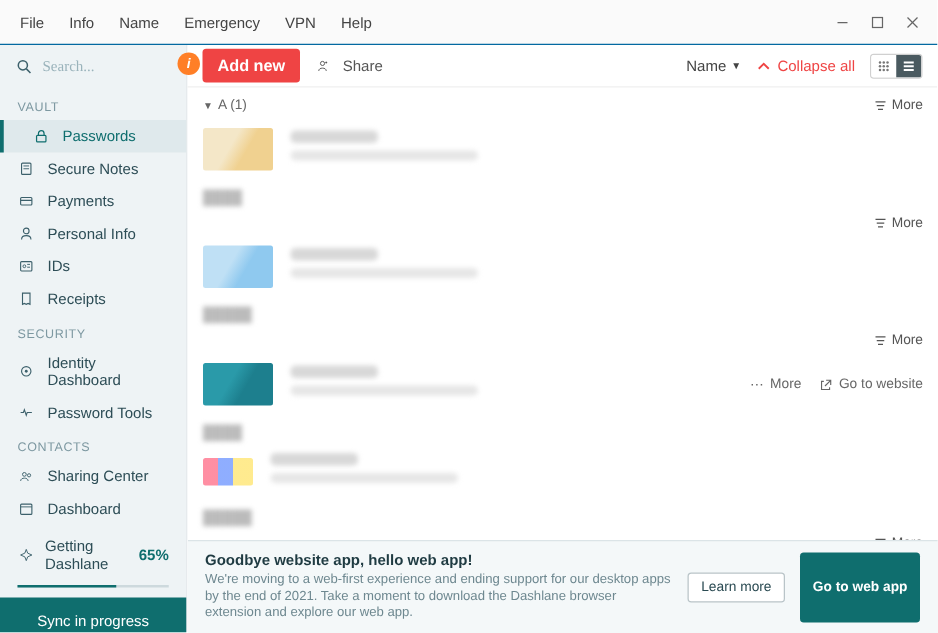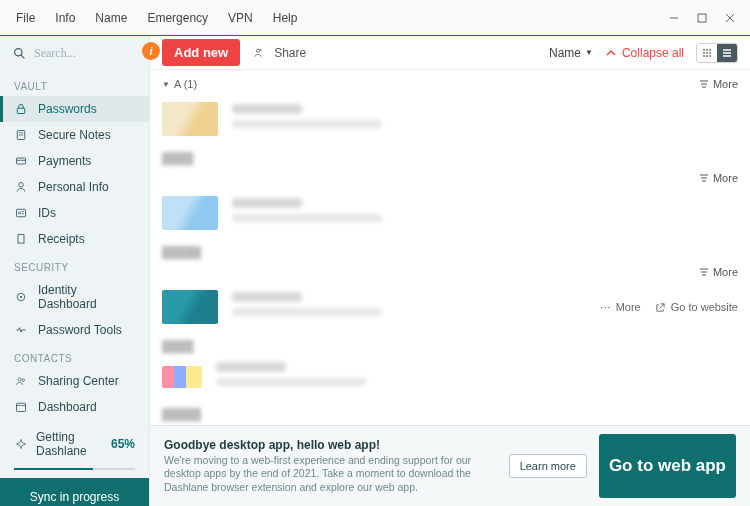--- a/index.html
+++ b/index.html
@@ -14,21 +14,21 @@
 
 .main { flex: 1; display: flex; overflow: hidden; }
 
 
 .sidebar { width: 150px; background: #eef3f5; display: flex; flex-direction: column; border-right: 1px solid #e3e8ea; }
 .search-row { display: flex; align-items: center; padding: 10px 12px; color: #8aa4ac; gap: 8px; }
 .search-input { border: none; background: transparent; outline: none; flex: 1; color: #404040; font-size: 12px; font-family: Liberation Serif, serif; }
 .search-input::placeholder { color: #9ab3bb; }
 .section-label { padding: 10px 14px 4px; color: #7d98a1; font-size: 10px; letter-spacing: 0.5px; }
 .nav-item { display: flex; align-items: center; gap: 10px; padding: 6px 14px; color: #2d4d56; cursor: pointer; }
-.nav-item.active { background: #dfe9ec; border-left: 3px solid #0f6e6e; padding-left: 11px; color: #0f6e6e; }
+.nav-item.active { background: #dfe9ec; border-left: 3px solid #0f6e6e; padding-left: 23px; color: #0f6e6e; }
 .nav-icon { width: 14px; height: 14px; display: flex; align-items: center; justify-content: center; color: #3c606b; flex-shrink: 0; }
 .nav-item.active .nav-icon { color: #0f6e6e; }
 .sidebar-bottom { margin-top: auto; }
 .getting-started { padding: 10px 14px; display: flex; align-items: center; gap: 8px; color: #2d4d56; position: relative; }
 .gs-pct { margin-left: auto; color: #0f6e6e; font-weight: 600; }
 .gs-bar { height: 2px; background: #cdd9dd; margin: 0 14px 8px; position: relative; }
 .gs-fill { height: 100%; background: #0f6e6e; }
 .sync-row { background: #0f6e6e; color: #fff; padding: 12px 14px; font-size: 12px; text-align: center; }
 .premium-row { background: #0b5858; color: #fff; padding: 8px 14px; display: flex; align-items: center; gap: 8px; font-size: 11px; }
 
@@ -63,21 +63,21 @@
 .blur-line.w2 { width: 150px; height:8px; }
 .entry-actions { display: flex; align-items: center; gap: 14px; color: #666; font-size: 11px; }
 .entry-actions .act { display: flex; align-items: center; gap: 5px; cursor: pointer; }
 .section-head { color: #bbb; font-size: 11px; padding: 2px 0 4px; filter: blur(2px); }
 
 .banner { display: flex; align-items: center; gap: 12px; padding: 8px 14px; background: #f4f8f9; border-top: 1px solid #dbe4e7; }
 .banner-text { flex: 1; }
 .banner-title { font-weight: 700; color: #1f3b42; font-size: 12px; margin-bottom: 2px; }
 .banner-sub { color: #6e8890; font-size: 10.5px; line-height: 1.3; }
 .btn-outline { border: 1px solid #b9c4c8; background: #fff; color: #2a4a52; padding: 5px 10px; border-radius: 3px; font-size: 11px; cursor: pointer; }
-.btn-primary { border: none; background: #0f6e6e; color: #fff; padding: 22px 10px; border-radius: 3px; font-size: 17px; font-weight: 600; cursor: pointer; }
+.btn-primary { border: none; background: #0f6e6e; color: #fff; padding: 22px 10px; border-radius: 3px; font-size: 11px; font-weight: 600; cursor: pointer; }
 
 svg { display: block; }
 </style>
 </head>
 <body>
 
 <div class="titlebar">
   <div class="menu-item">File</div>
   <div class="menu-item">Info</div>
   <div class="menu-item">Name</div>
@@ -394,20 +394,20 @@
               </svg>
             </span>
           <span>More</span>
         </div>
       </div>
 
     </div>
 
     <div class="banner">
       <div class="banner-text">
-        <div class="banner-title">Goodbye desktop app, hello web app!</div>
+        <div class="banner-title">Goodbye website app, hello web app!</div>
         <div class="banner-sub">We're moving to a web-first experience and ending support for our desktop apps by the end of 2021. Take a moment to download the Dashlane browser extension and explore our web app.</div>
       </div>
       <button class="btn-outline">Learn more</button>
       <button class="btn-primary">Go to web app</button>
     </div>
   </div>
 </div>
 
 </body></html>

